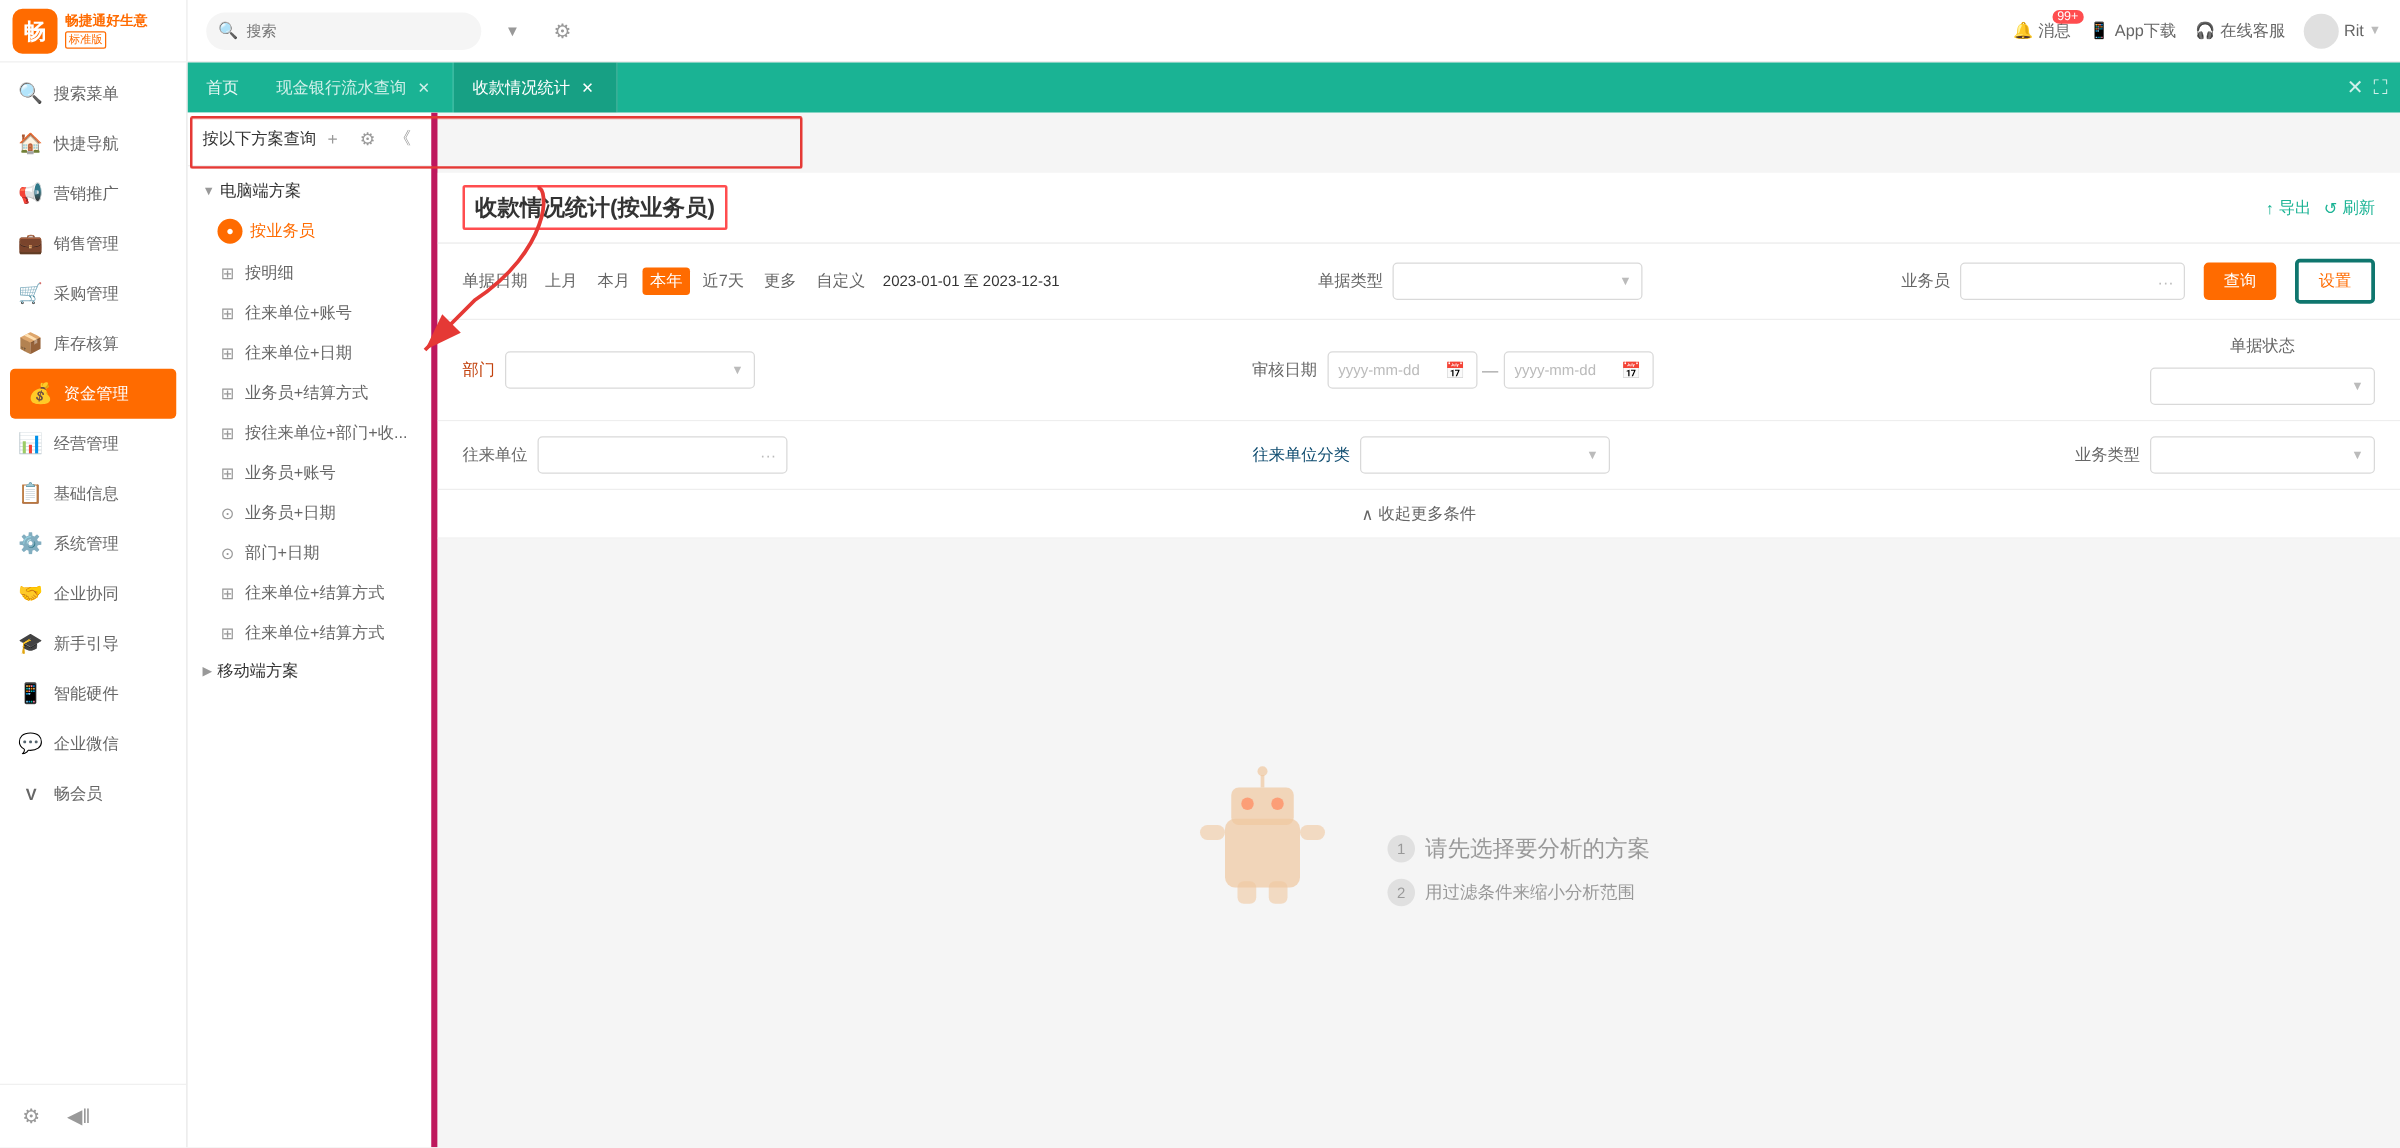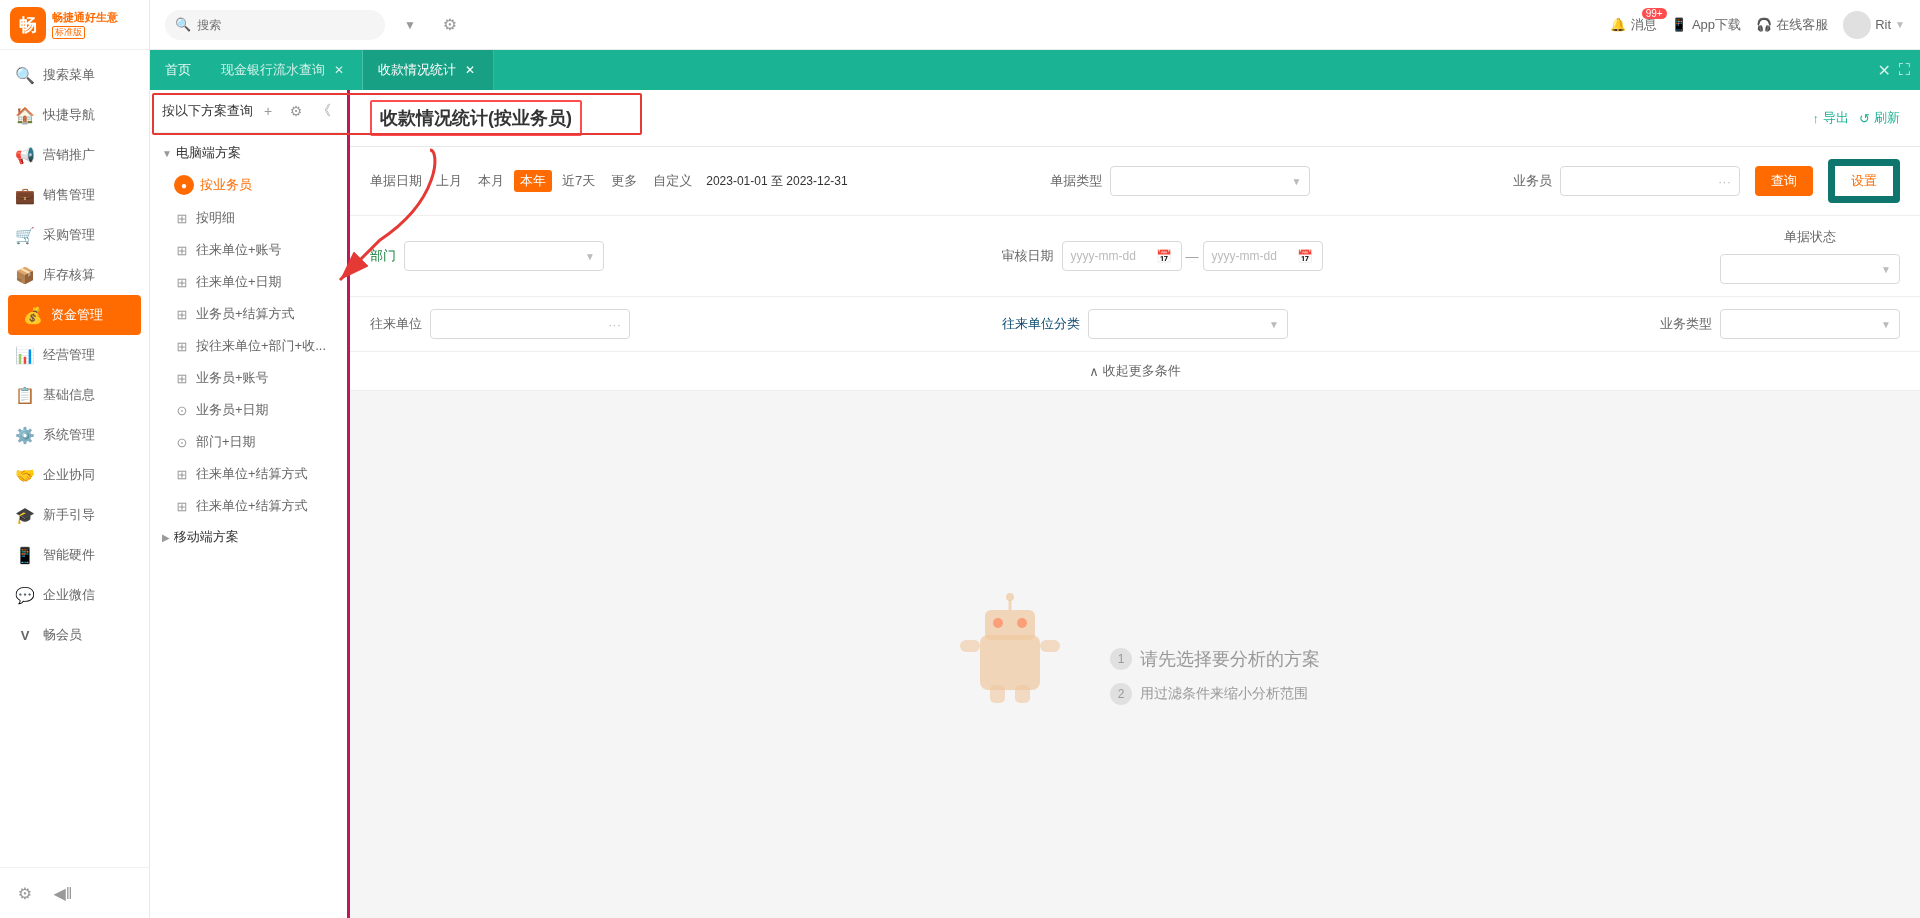--- a/index.html
+++ b/index.html
@@ -41,39 +41,39 @@
     .tabbar-right { margin-left: auto; display: flex; align-items: center; gap: 8px; padding-right: 10px; }
     .tabbar-right-btn { color: rgba(255,255,255,0.8); cursor: pointer; font-size: 16px; }
 
     
     .content { flex: 1; display: flex; overflow: hidden; }
     .page-header { background: #fff; padding: 10px 20px; display: flex; align-items: center; justify-content: space-between; border-bottom: 1px solid #e8e8e8; flex-shrink: 0; }
     .page-title { font-size: 18px; font-weight: bold; color: #333; border: 2px solid #ff4d4f; padding: 4px 8px; border-radius: 2px; }
     .page-actions { display: flex; gap: 10px; }
     .action-btn { display: flex; align-items: center; gap: 4px; color: #1ab394; cursor: pointer; font-size: 13px; }
     .btn-query { background: #ff6b00; color: white; border: none; border-radius: 4px; padding: 6px 16px; cursor: pointer; font-size: 13px; }
-    .btn-setting { background: white; color: #ff6b00; border: 7px solid #0f766e; border-radius: 4px; padding: 6px 16px; cursor: pointer; font-size: 13px; }
-
-    
-    .left-panel { width: 200px; background: #fff; border-right: 3px solid #be185d; flex-shrink: 0; display: flex; flex-direction: column; }
+    .btn-setting { background: white; color: #ff6b00; border: 3px solid #0f766e; border-radius: 4px; padding: 6px 16px; cursor: pointer; font-size: 13px; }
+
+    
+    .left-panel { width: 200px; background: #fff; border-right: 5px solid #be185d; flex-shrink: 0; display: flex; flex-direction: column; }
     .scheme-header { display: flex; align-items: center; justify-content: space-between; padding: 10px 12px; border-bottom: 1px solid #f0f0f0; }
     .scheme-title { font-size: 13px; color: #333; font-weight: 500; }
     .scheme-actions { display: flex; gap: 6px; }
     .scheme-action-btn { width: 22px; height: 22px; display: flex; align-items: center; justify-content: center; cursor: pointer; color: #999; font-size: 14px; }
     .scheme-list { flex: 1; overflow-y: auto; padding: 5px 0; }
     .scheme-group { }
     .scheme-group-header { display: flex; align-items: center; padding: 6px 12px; cursor: pointer; color: #333; font-size: 13px; gap: 4px; }
     .scheme-group-header .arrow { color: #999; font-size: 10px; }
     .scheme-item { display: flex; align-items: center; padding: 7px 12px 7px 24px; cursor: pointer; color: #666; font-size: 13px; gap: 6px; }
     .scheme-item.active { color: #ff6b00; }
     .scheme-item .item-icon { width: 16px; height: 16px; display: flex; align-items: center; justify-content: center; font-size: 13px; }
     .scheme-item.active .item-icon-circle { background: #ff6b00; border-radius: 50%; width: 20px; height: 20px; display: flex; align-items: center; justify-content: center; color: white; font-size: 10px; }
 
     
-    .right-content { flex: 1; display: flex; flex-direction: column; overflow: hidden; }
+    .right-content { flex: 1; display: flex; flex-direction: column; overflow: hidden; margin-top: 48px; }
   </style>
 </head>
 <body>
 
 <div class="sidebar">
   <div class="sidebar-logo">
     <div class="logo-icon">
       <span>畅</span>
     </div>
     <div class="logo-text">
@@ -330,21 +330,21 @@
 
           <button class="btn-query">查询</button>
           <button class="btn-setting">设置</button>
         </div>
       </div>
 
       <div style="background:#fff;padding:12px 20px;border-bottom:1px solid #eee;">
         <div style="display:flex;align-items:center;gap:15px;">
 
           <div style="display:flex;align-items:center;gap:8px;">
-            <span style="color:#15803d;font-size:13px;white-space:nowrap;">部门</span>
+            <span style="color:#c2410c;font-size:13px;white-space:nowrap;">部门</span>
             <div style="border:1px solid #d9d9d9;border-radius:4px;padding:4px 8px;min-width:200px;display:flex;align-items:center;justify-content:space-between;cursor:pointer;background:white;min-height:30px;">
               <span style="color:#bbb;font-size:13px;"></span>
               <span style="color:#bbb;font-size:10px;">▼</span>
             </div>
           </div>
           <div style="flex:1;"></div>
 
           <div style="display:flex;align-items:center;gap:8px;">
             <span style="color:#666;font-size:13px;white-space:nowrap;">审核日期</span>
             <div style="display:flex;align-items:center;gap:4px;">

